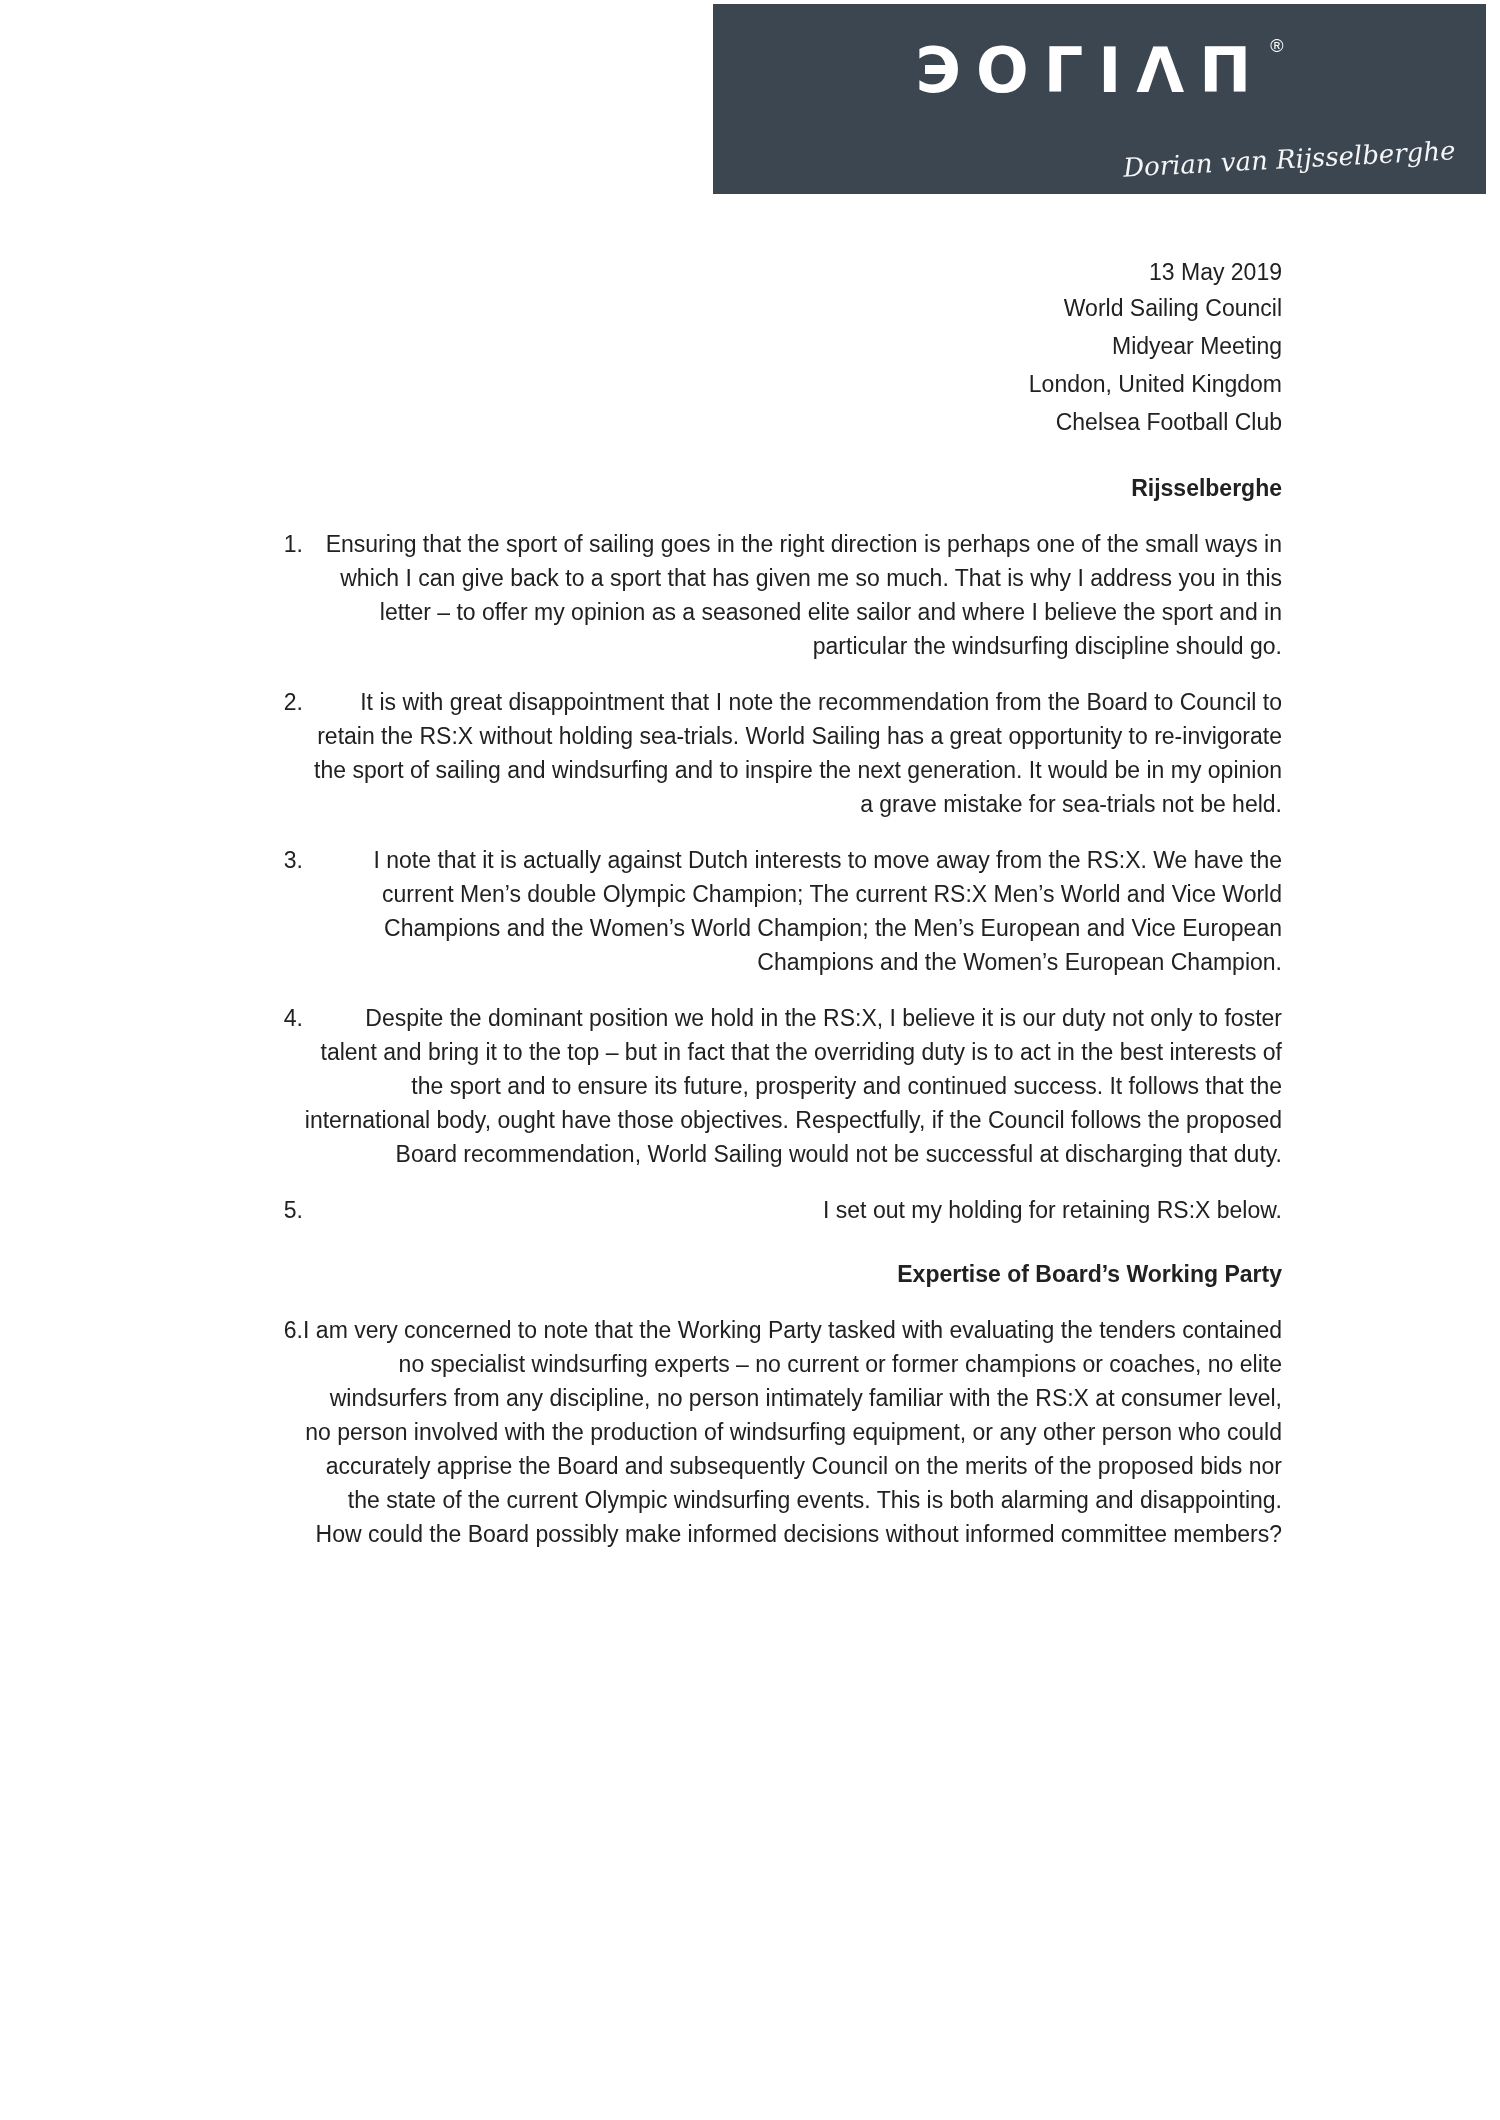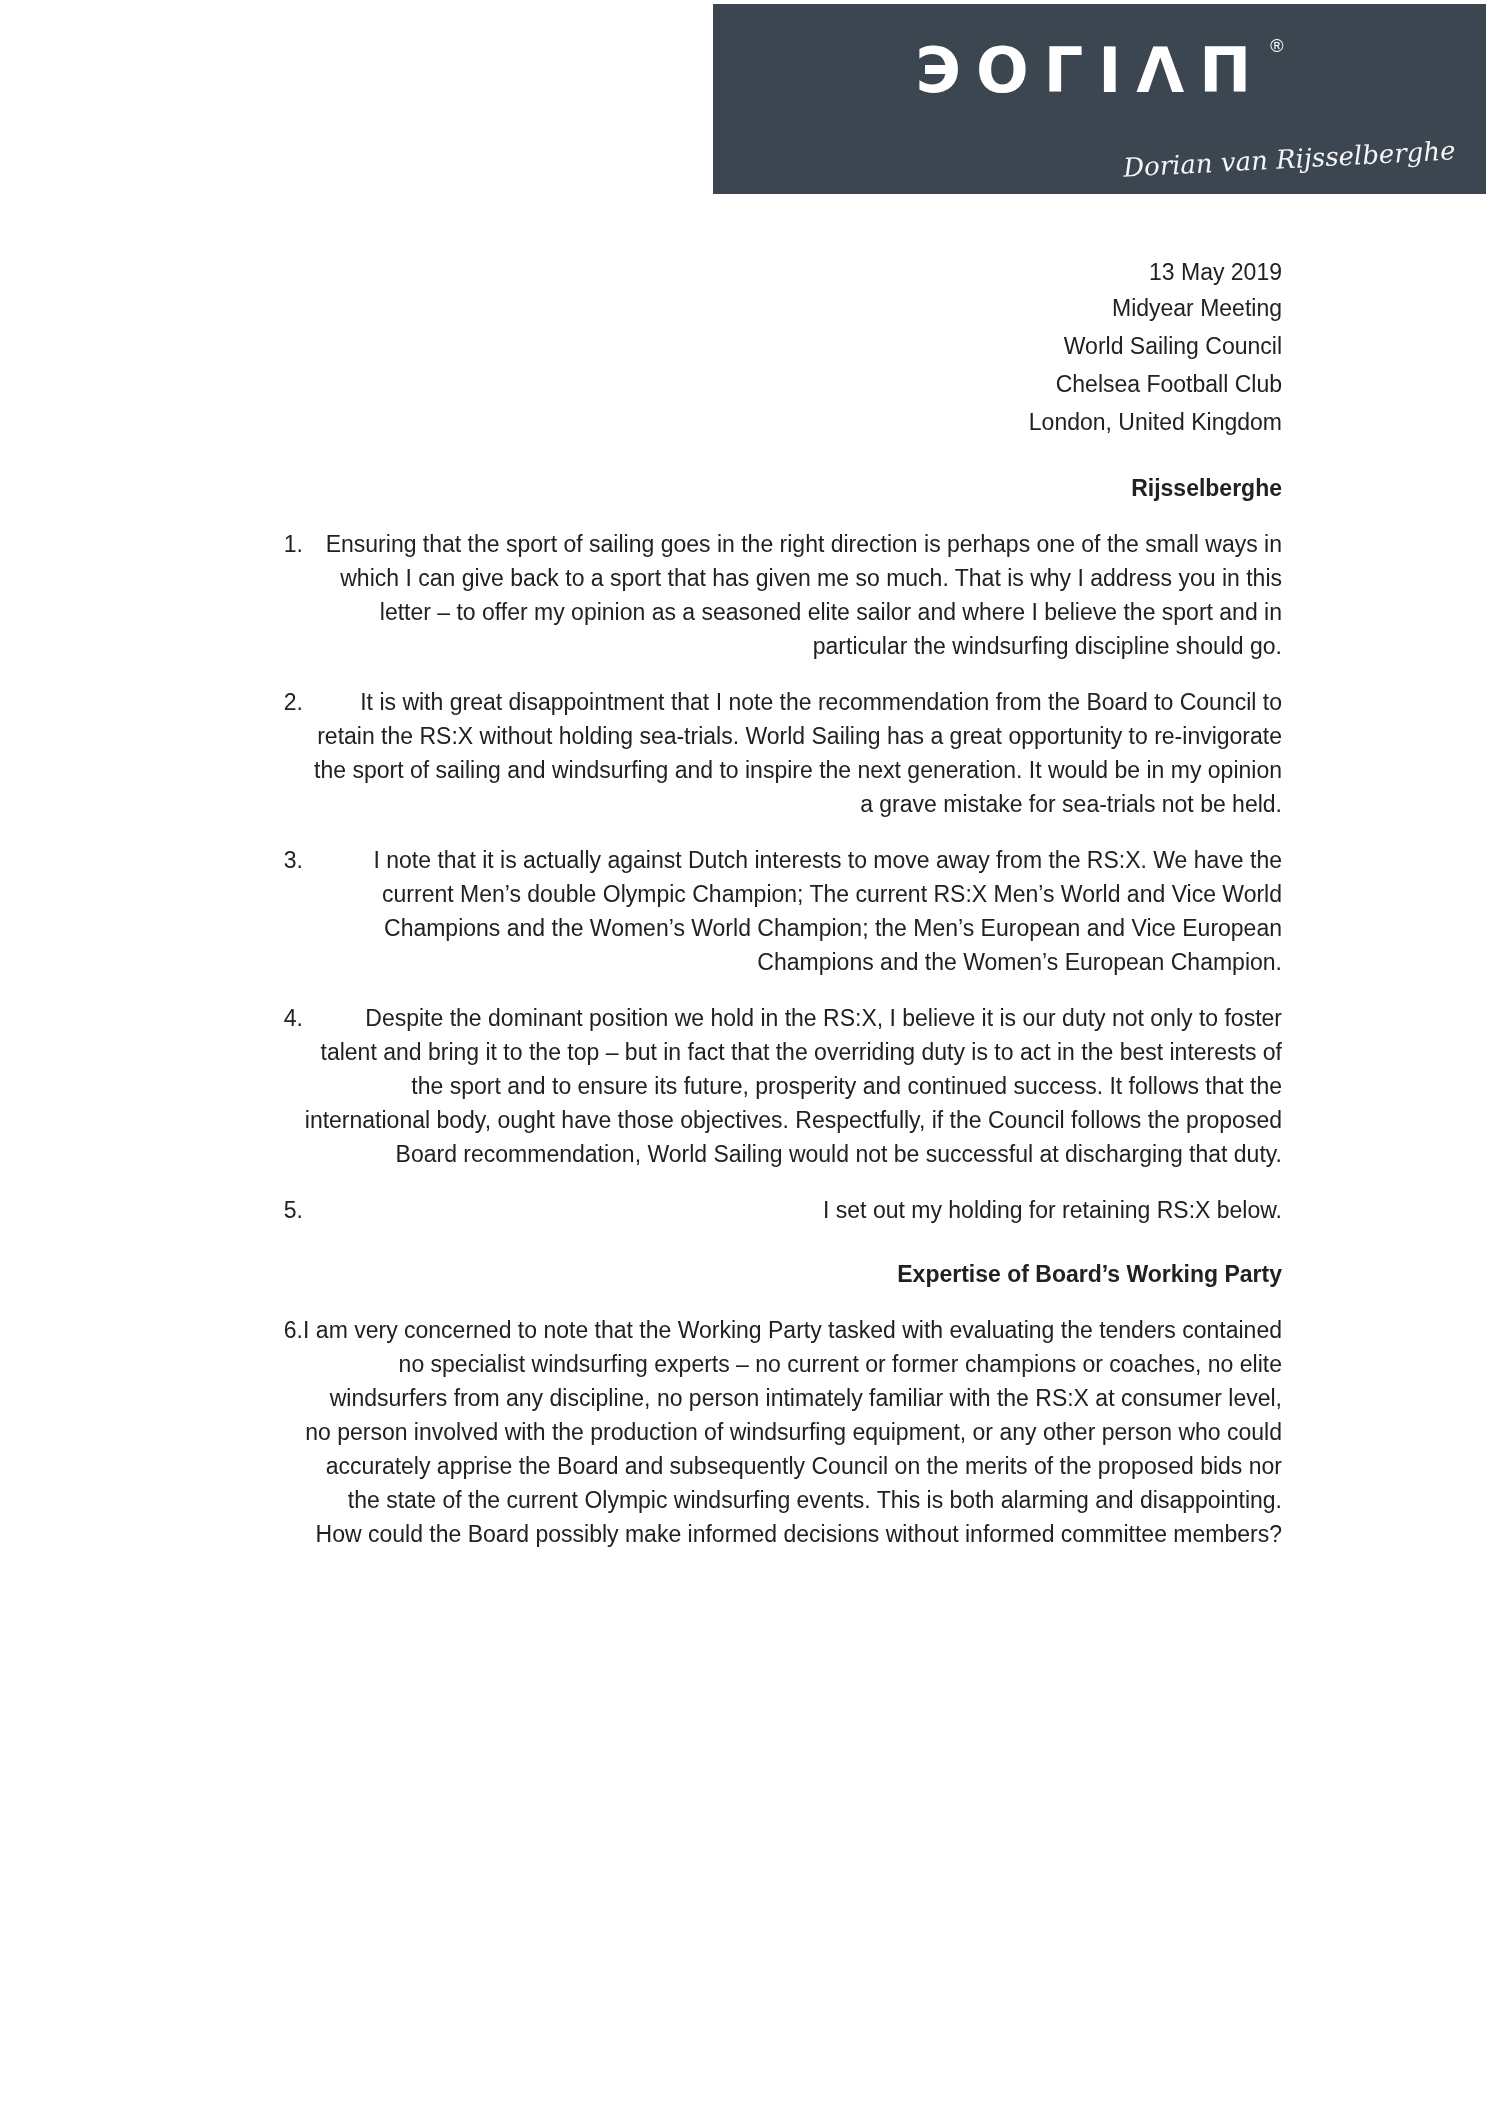--- a/index.html
+++ b/index.html
@@ -100,24 +100,24 @@
       <span class="logo-word">ЭOΓIΛΠ</span><span class="logo-reg">®</span>
     </div>
     <div class="logo-signature">Dorian van Rijsselberghe</div>
   </header>
 
   <main class="content">
 
     <p class="date">13 May 2019</p>
 
     <div class="address">
+      <p>World Sailing Council</p>
       <p>Midyear Meeting</p>
-      <p>World Sailing Council</p>
+      <p>London, United Kingdom</p>
       <p>Chelsea Football Club</p>
-      <p>London, United Kingdom</p>
     </div>
 
 
 
     <h2 class="heading">Rijsselberghe</h2>
 
     <div class="list-item">
       <span class="num">1.</span>
       <span class="txt">Ensuring that the sport of sailing goes in the right direction is perhaps one of the small ways in which I can give back to a sport that has given me so much. That is why I address you in this letter – to offer my opinion as a seasoned elite sailor and where I believe the sport and in particular the windsurfing discipline should go.</span>
     </div>

